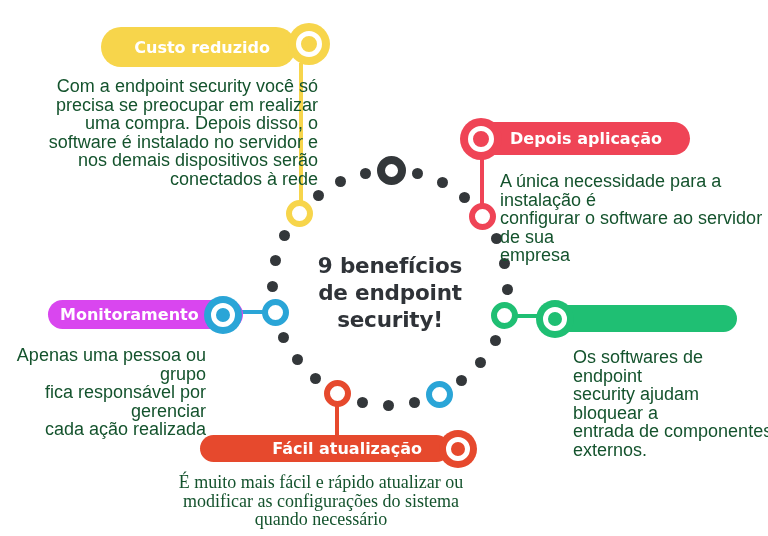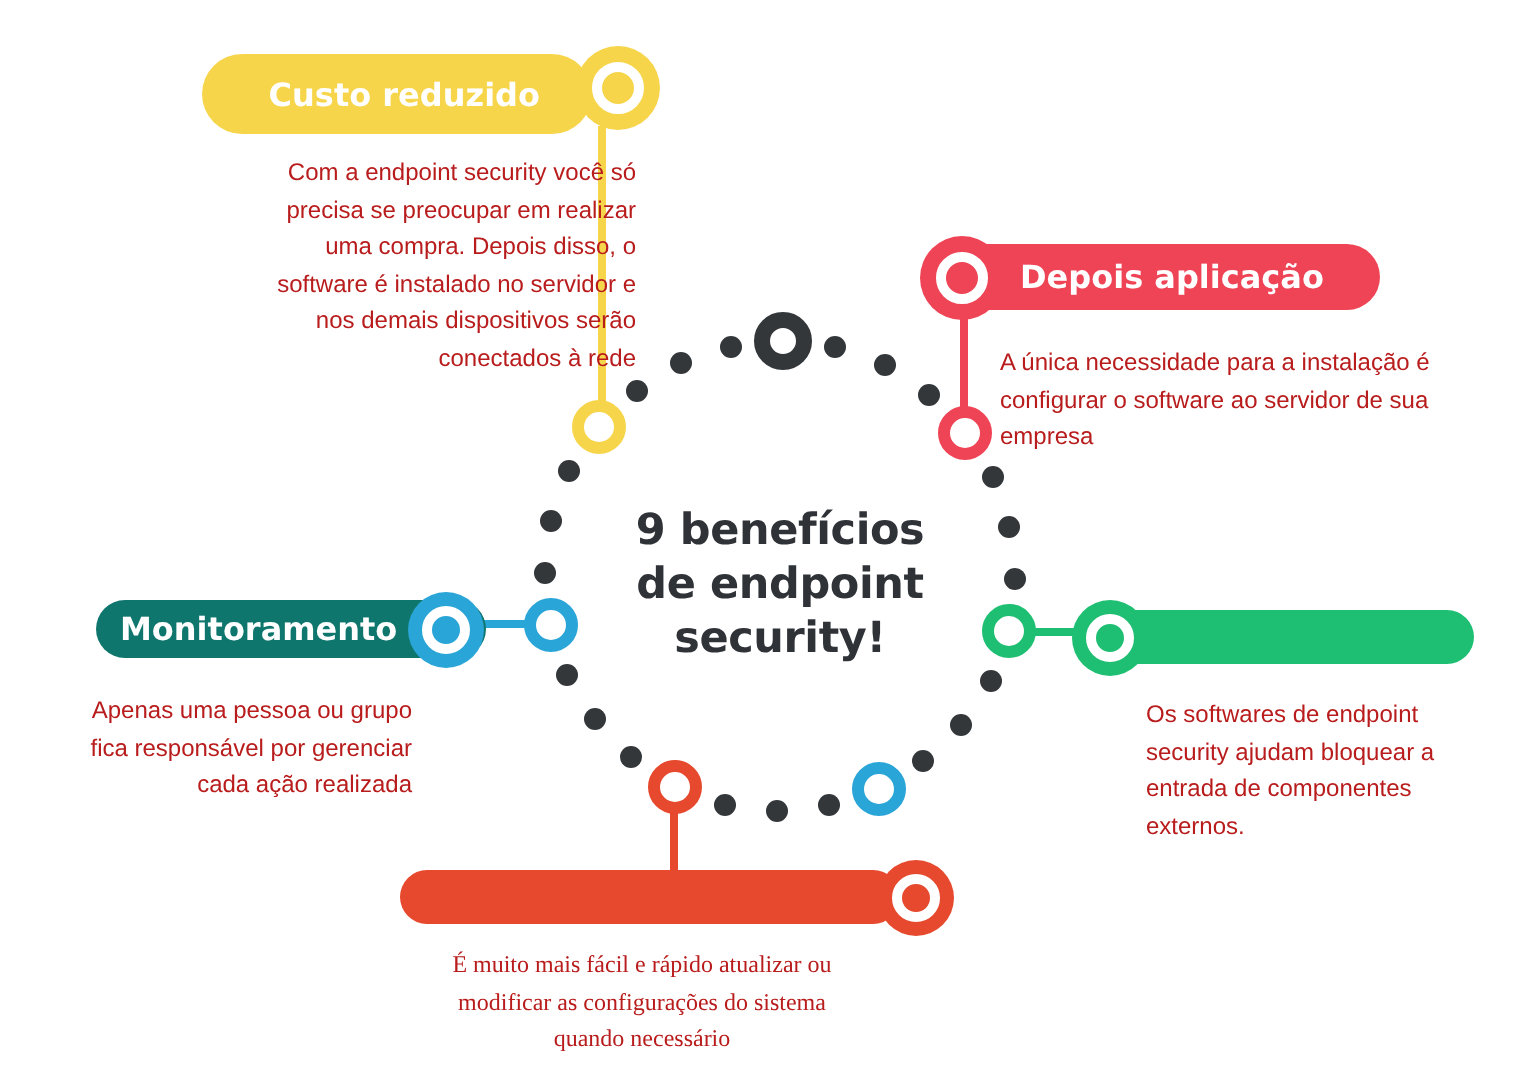--- a/index.html
+++ b/index.html
@@ -15,21 +15,21 @@
   .cap{
     position:absolute;border-radius:50%;display:flex;
     align-items:center;justify-content:center;
   }
   .cap-ring{border-radius:50%;border:5px solid #ffffff;box-sizing:border-box;}
   .connector{position:absolute;z-index:1;}
   .dot{position:absolute;border-radius:50%;z-index:2;}
   .node{position:absolute;border-radius:50%;background:#ffffff;box-sizing:border-box;z-index:2;}
   .desc{
     position:absolute;font-family:"Liberation Sans", sans-serif;
-    font-size:12px;line-height:18.5px;color:#b91c1c;white-space:pre-line;z-index:3;
+    font-size:18px;line-height:18.5px;color:#14532d;white-space:pre-line;z-index:3;
   }
   .center-title{
     position:absolute;left:272px;top:252px;width:236px;text-align:center;
     font-size:21.5px;font-weight:bold;color:#2F3338;line-height:27px;
     white-space:pre-line;letter-spacing:-0.2px;z-index:3;
   }
 </style>
 </head>
 <body>
 
@@ -90,40 +90,41 @@
 <div class="pill" style="left: 470px; top: 122px; width: 220px; height: 33px; background: rgb(239, 68, 86);">
   <div class="cap" style="width: 42px; height: 42px; left: -10px; top: -4.5px; background: rgb(239, 68, 86);">
     <div class="cap-ring" style="width:26px;height:26px;"></div>
   </div>
   <span class="pill-label" style="text-align:left;padding-left:40px;">Depois aplicação</span>
 </div>
 <div class="desc" style="left:500px;top:172px;width:270px;text-align:left;">A única necessidade para a instalação é
 configurar o software ao servidor de sua
 empresa</div>
 
-<div class="pill" style="left: 48px; top: 300px; width: 195px; height: 29px; background: #0f766e;">
+<div class="pill" style="left: 48px; top: 300px; width: 195px; height: 29px; background: #d946ef;">
   <span class="pill-label" style="text-align:left;padding-left:12px;">Monitoramento</span>
   <div class="cap" style="width: 38px; height: 38px; left: 156px; top: -4.5px; background: rgb(42, 165, 215);">
     <div class="cap-ring" style="width:24px;height:24px;"></div>
   </div>
 </div>
 <div class="desc" style="left:0px;top:346px;width:206px;text-align:right;">Apenas uma pessoa ou grupo
 fica responsável por gerenciar
 cada ação realizada</div>
 
 <div class="pill" style="left: 545px; top: 305px; width: 192px; height: 27px; background: rgb(31, 191, 115);">
   <div class="cap" style="width: 38px; height: 38px; left: -9px; top: -5.5px; background: rgb(31, 191, 115);">
     <div class="cap-ring" style="width:24px;height:24px;"></div>
   </div>
 </div>
 <div class="desc" style="left:573px;top:348px;width:200px;text-align:left;">Os softwares de endpoint
 security ajudam bloquear a
 entrada de componentes
 externos.</div>
 
 <div class="pill" style="left: 200px; top: 435px; width: 250px; height: 27px; background: rgb(230, 73, 45);">
+  <span class="pill-label" style="text-align:right;padding-right:28px;">Fácil atualização</span>
   <div class="cap" style="width: 38px; height: 38px; left: 239px; top: -5.5px; background: rgb(230, 73, 45);">
     <div class="cap-ring" style="width:24px;height:24px;"></div>
   </div>
 </div>
 <div class="desc" style="left:176px;top:473px;width:290px;text-align:center;font-family:Liberation Serif, serif;">É muito mais fácil e rápido atualizar ou
 modificar as configurações do sistema
 quando necessário</div>
 
 </body></html>

